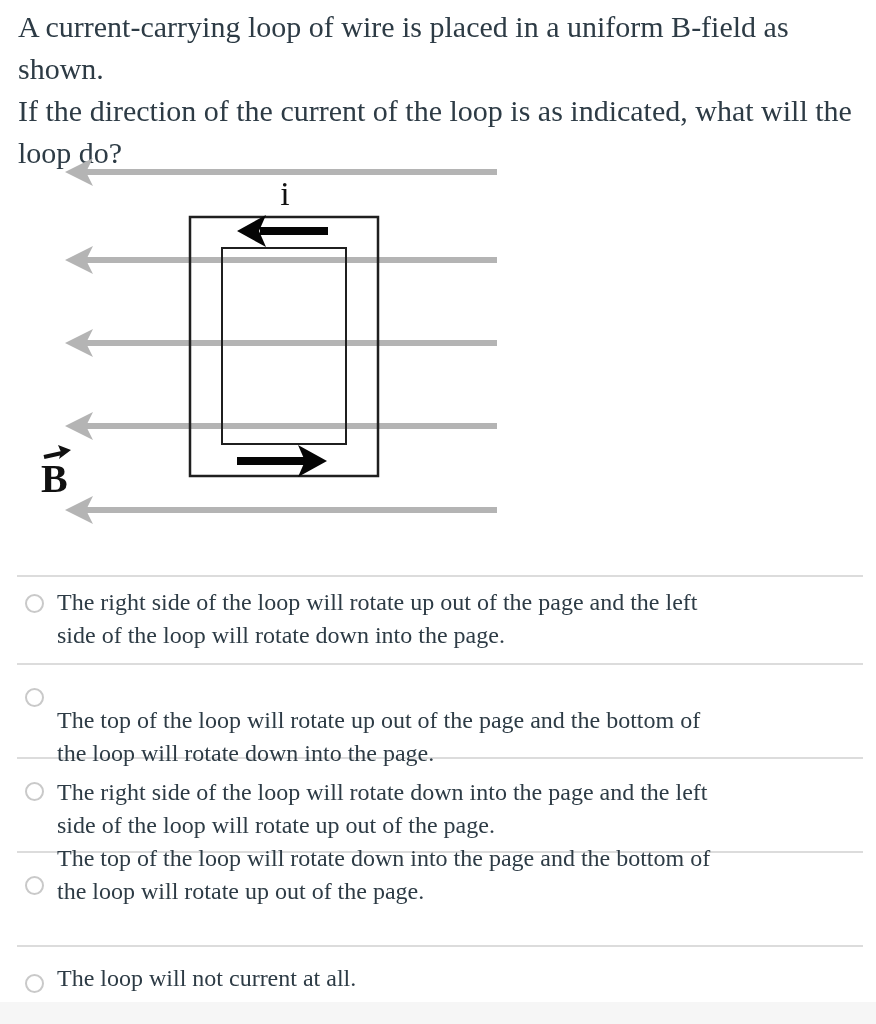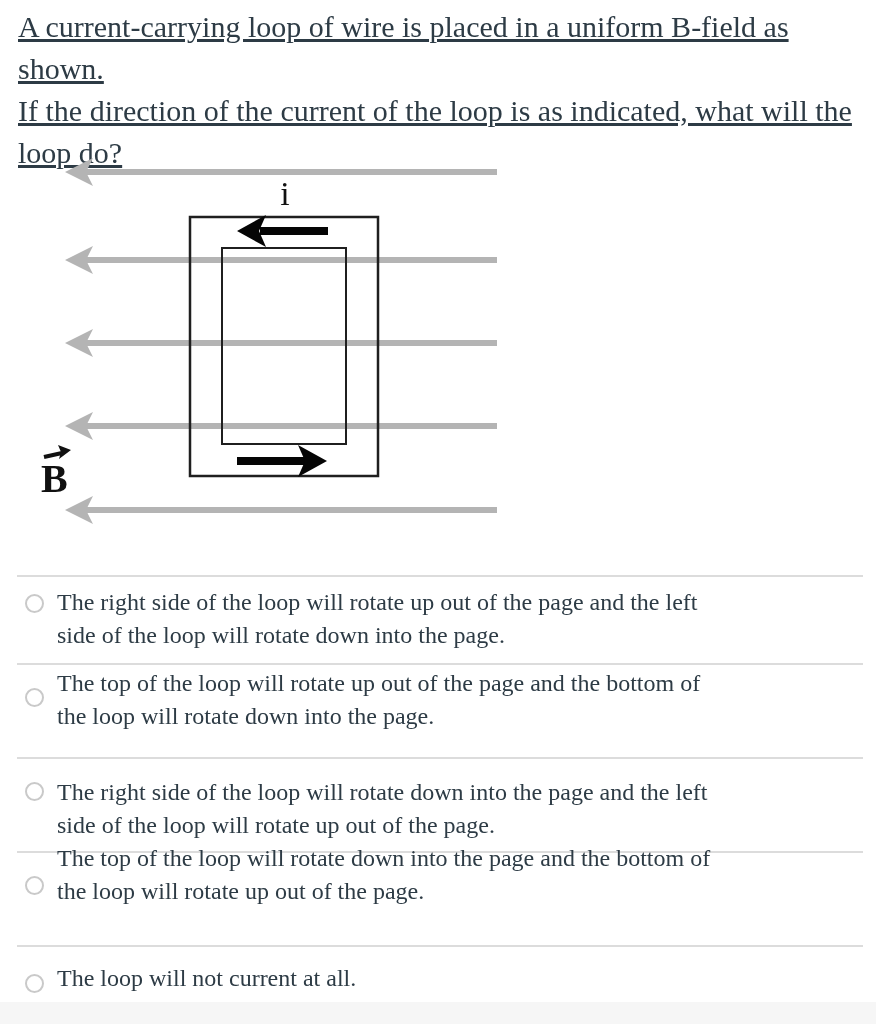--- a/index.html
+++ b/index.html
@@ -16,21 +16,20 @@
     overflow: hidden;
   }
   .question-text {
     position: absolute;
     left: 18px;
     top: 6px;
     width: 845px;
     font-size: 30px;
     line-height: 42px;
     white-space: pre-line;
-    text-decoration: underline;
   }
   .diagram {
     position: absolute;
     left: 40px;
     top: 155px;
     width: 465px;
     height: 375px;
   }
   .divider {
     position: absolute;
@@ -124,21 +123,21 @@
 <div class="divider" style="top:945px"></div>
 
 <div>
   <div class="radio" style="top:594px"></div>
   <div class="option-text" style="top:586px">The right side of the loop will rotate up out of the page and the left
 side of the loop will rotate down into the page.</div>
 </div>
 
 <div>
   <div class="radio" style="top:688px"></div>
-  <div class="option-text" style="top:667px">The top of the loop will rotate up out of the page and the bottom of
+  <div class="option-text" style="top:704px">The top of the loop will rotate up out of the page and the bottom of
 the loop will rotate down into the page.</div>
 </div>
 
 <div>
   <div class="radio" style="top:782px"></div>
   <div class="option-text" style="top:776px">The right side of the loop will rotate down into the page and the left
 side of the loop will rotate up out of the page.</div>
 </div>
 
 <div>

